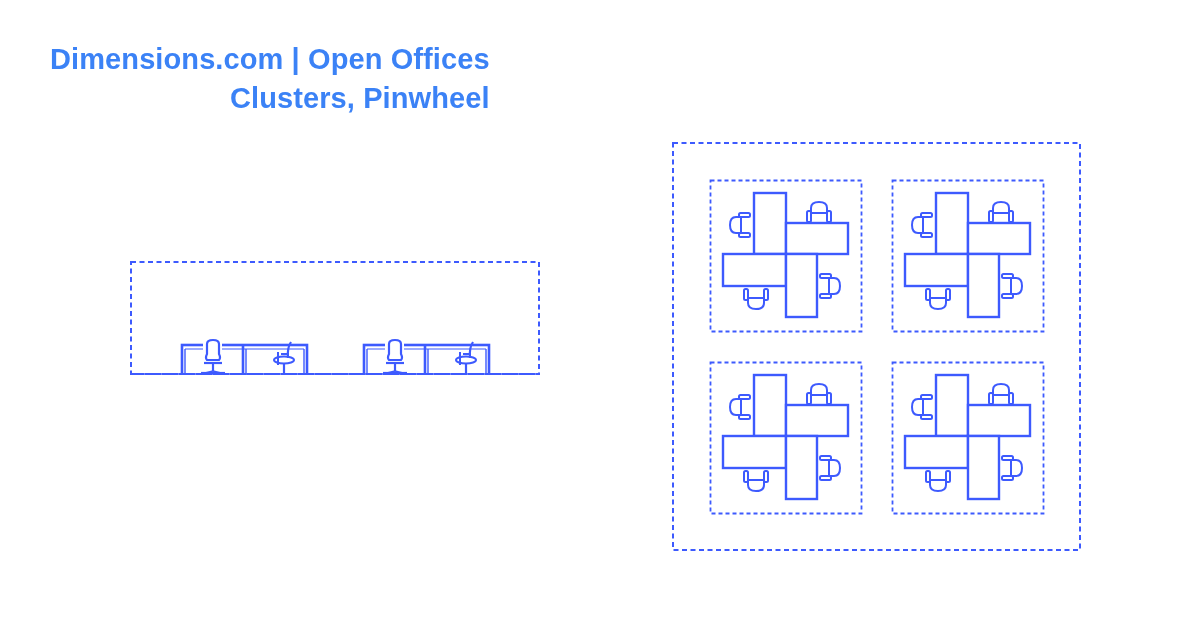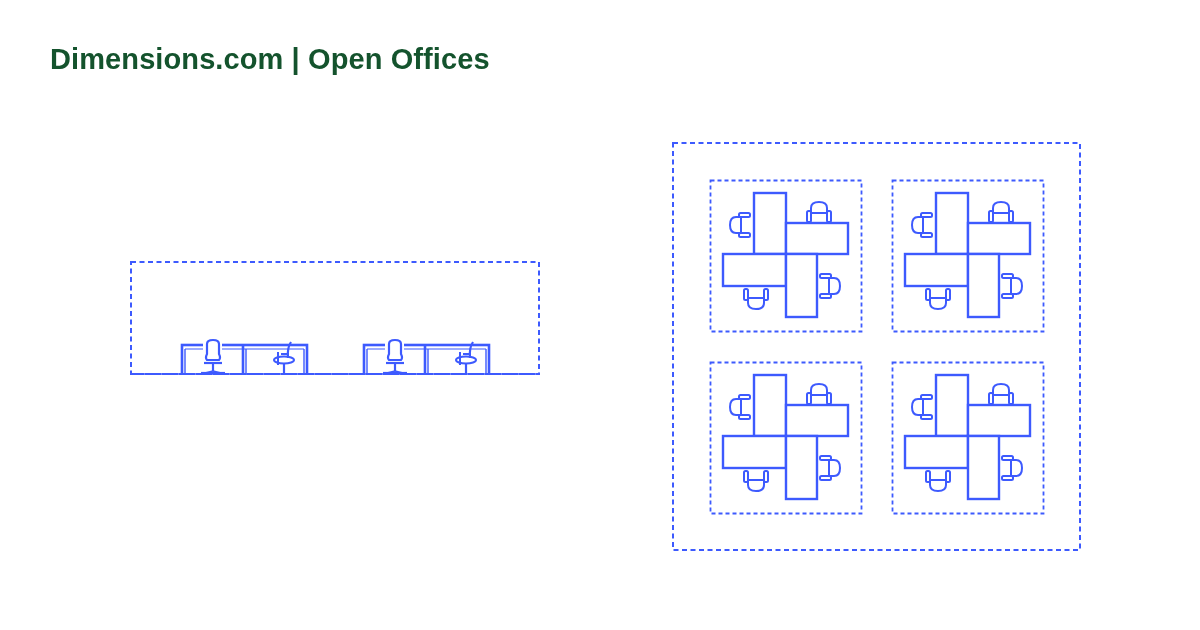--- a/index.html
+++ b/index.html
@@ -1,25 +1,26 @@
 <!DOCTYPE html>
 <html><head>
   <meta charset="utf-8">
   <style>
     html, body { margin: 0; padding: 0; background: #ffffff; }
     body { width: 1200px; height: 630px; position: relative; overflow: hidden; font-family: "Liberation Sans", sans-serif; }
-    .title { position: absolute; left: 50px; top: 40px; color: #14532d; font-weight: bold; font-size: 29px; line-height: 39px; letter-spacing: 0.1px; text-align: right; }
+    .title { position: absolute; left: 50px; top: 40px; color: #3b82f6; font-weight: bold; font-size: 29px; line-height: 39px; letter-spacing: 0.1px; text-align: right; }
     .title div { white-space: nowrap; }
     svg { position: absolute; left: 0; top: 0; }
   </style>
 </head>
 <body>
 
 <div class="title">
   <div>Dimensions.com | Open Offices</div>
+  <div>Clusters, Pinwheel</div>
 </div>
 
 <svg width="1200" height="630" viewBox="0 0 1200 630">
   <defs>
 
     <g id="chair-front">
       <path d="M -6 -14 Q -6 -18 0 -18 Q 6 -18 6 -14 L 6 -4 Q 8 0 6 2 L -6 2 Q -8 0 -6 -4 Z" fill="none" stroke="#3d5afe" stroke-width="2.2"></path>
       <line x1="-9" y1="5" x2="9" y2="5" stroke="#3d5afe" stroke-width="2.2"></line>
       <line x1="0" y1="5" x2="0" y2="13" stroke="#3d5afe" stroke-width="2.2"></line>
       <line x1="-12" y1="15" x2="12" y2="15" stroke="#3d5afe" stroke-width="2.2"></line>

